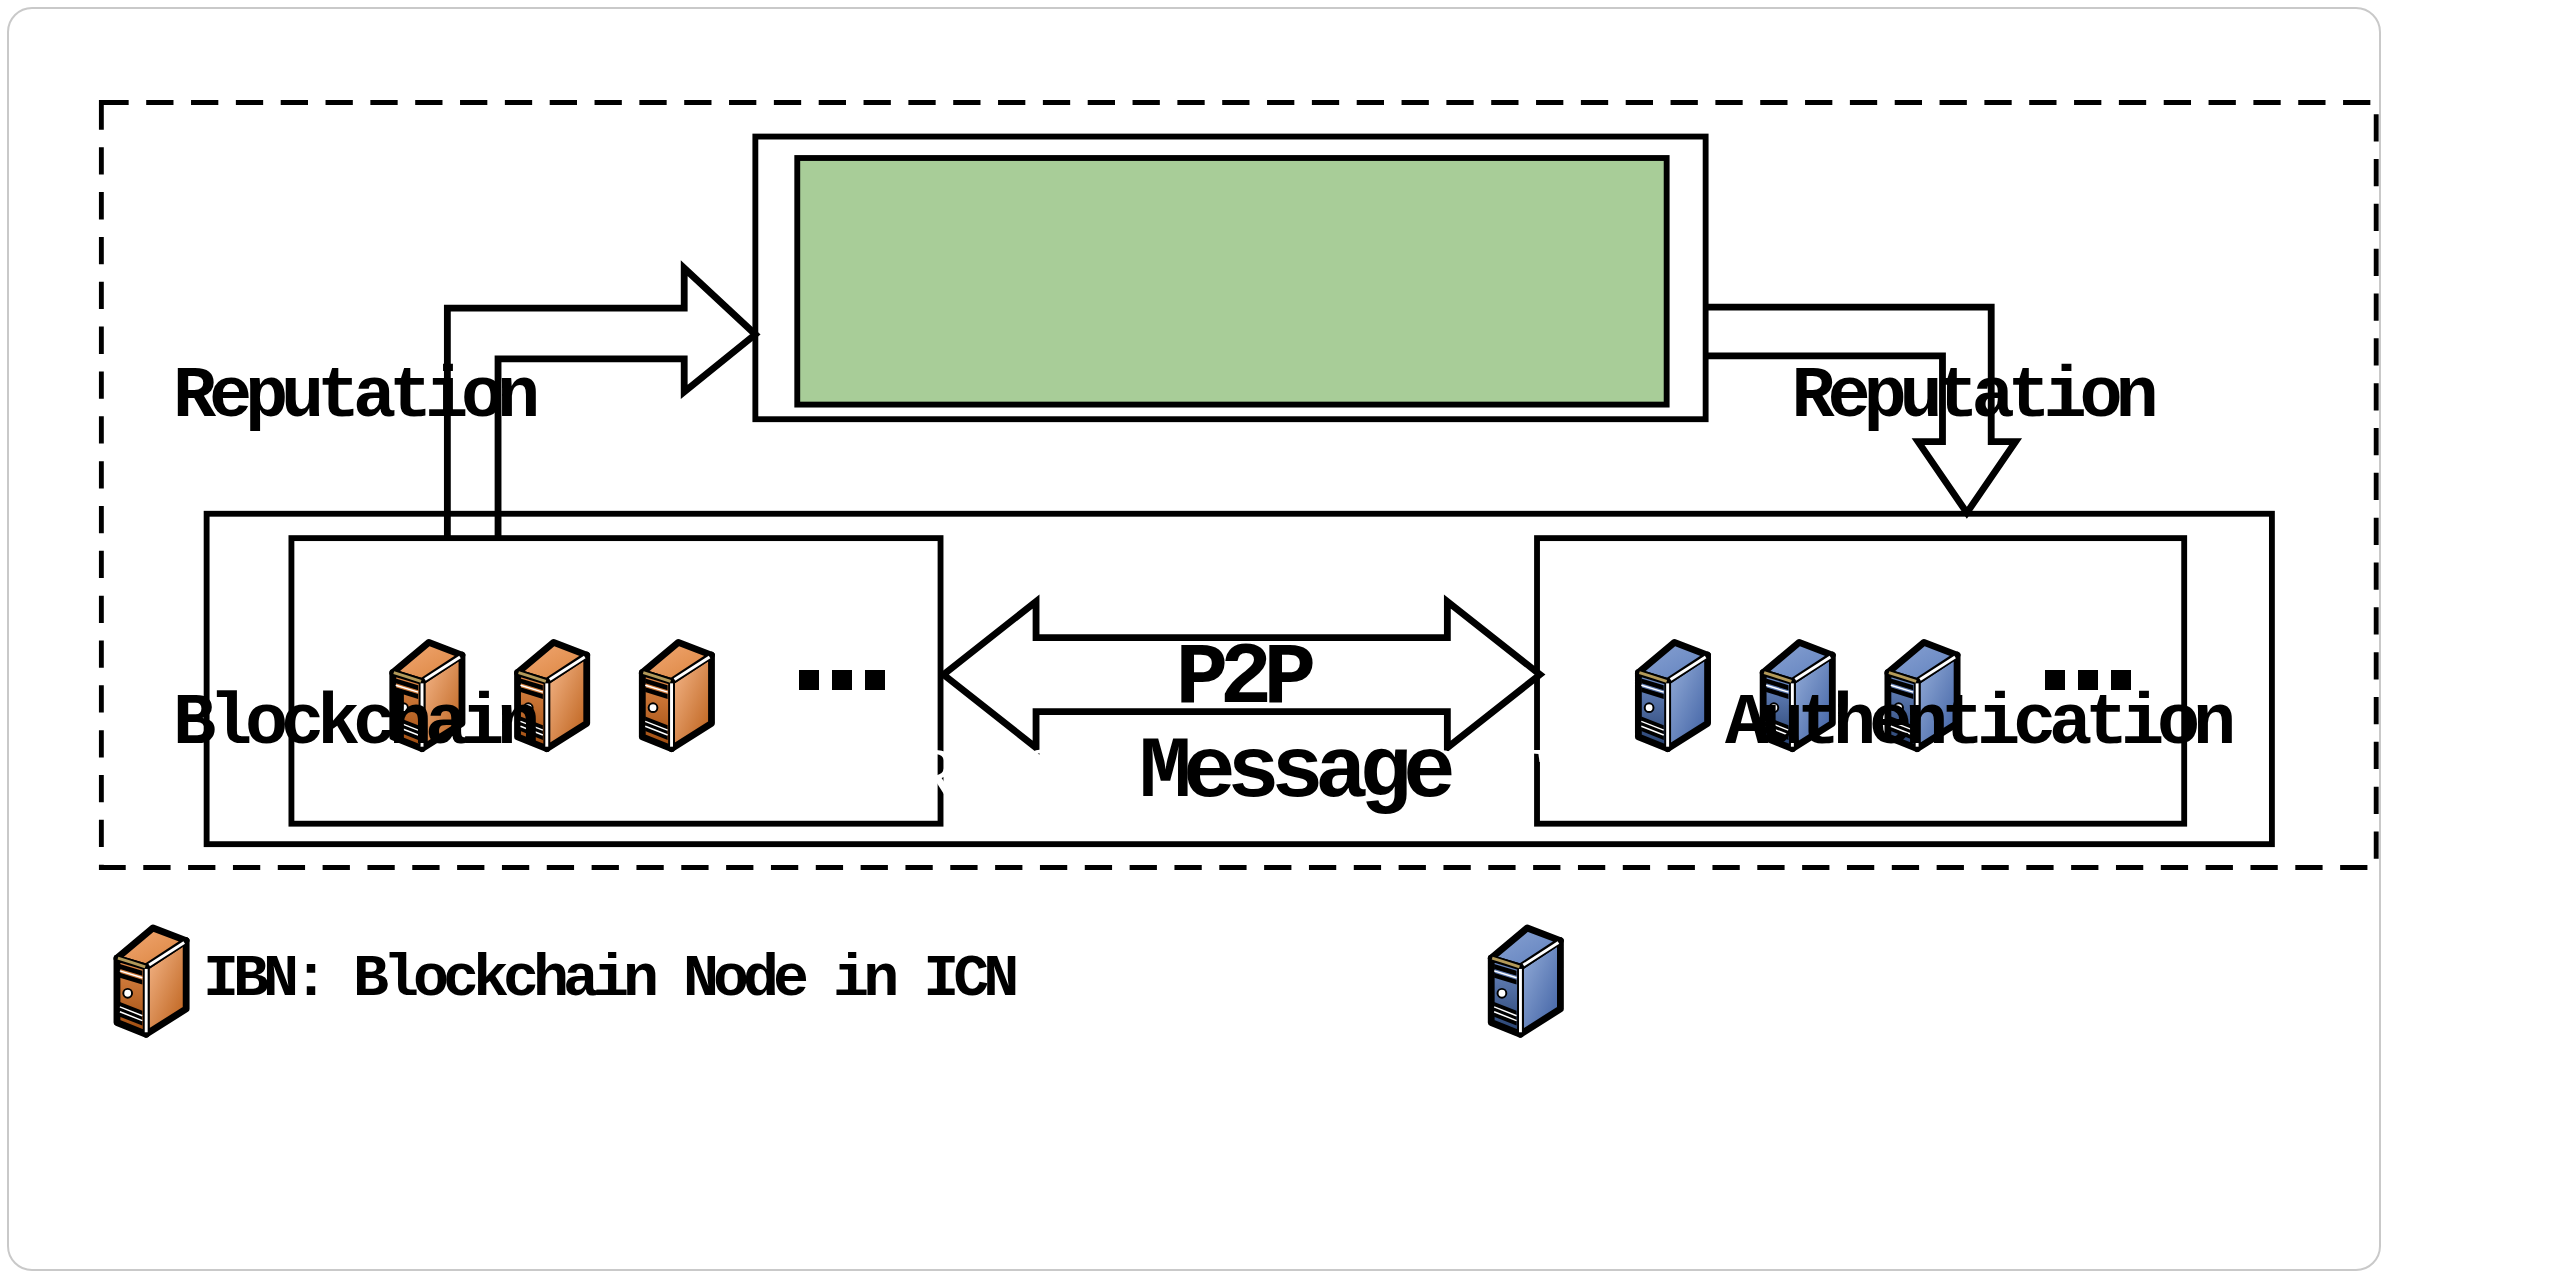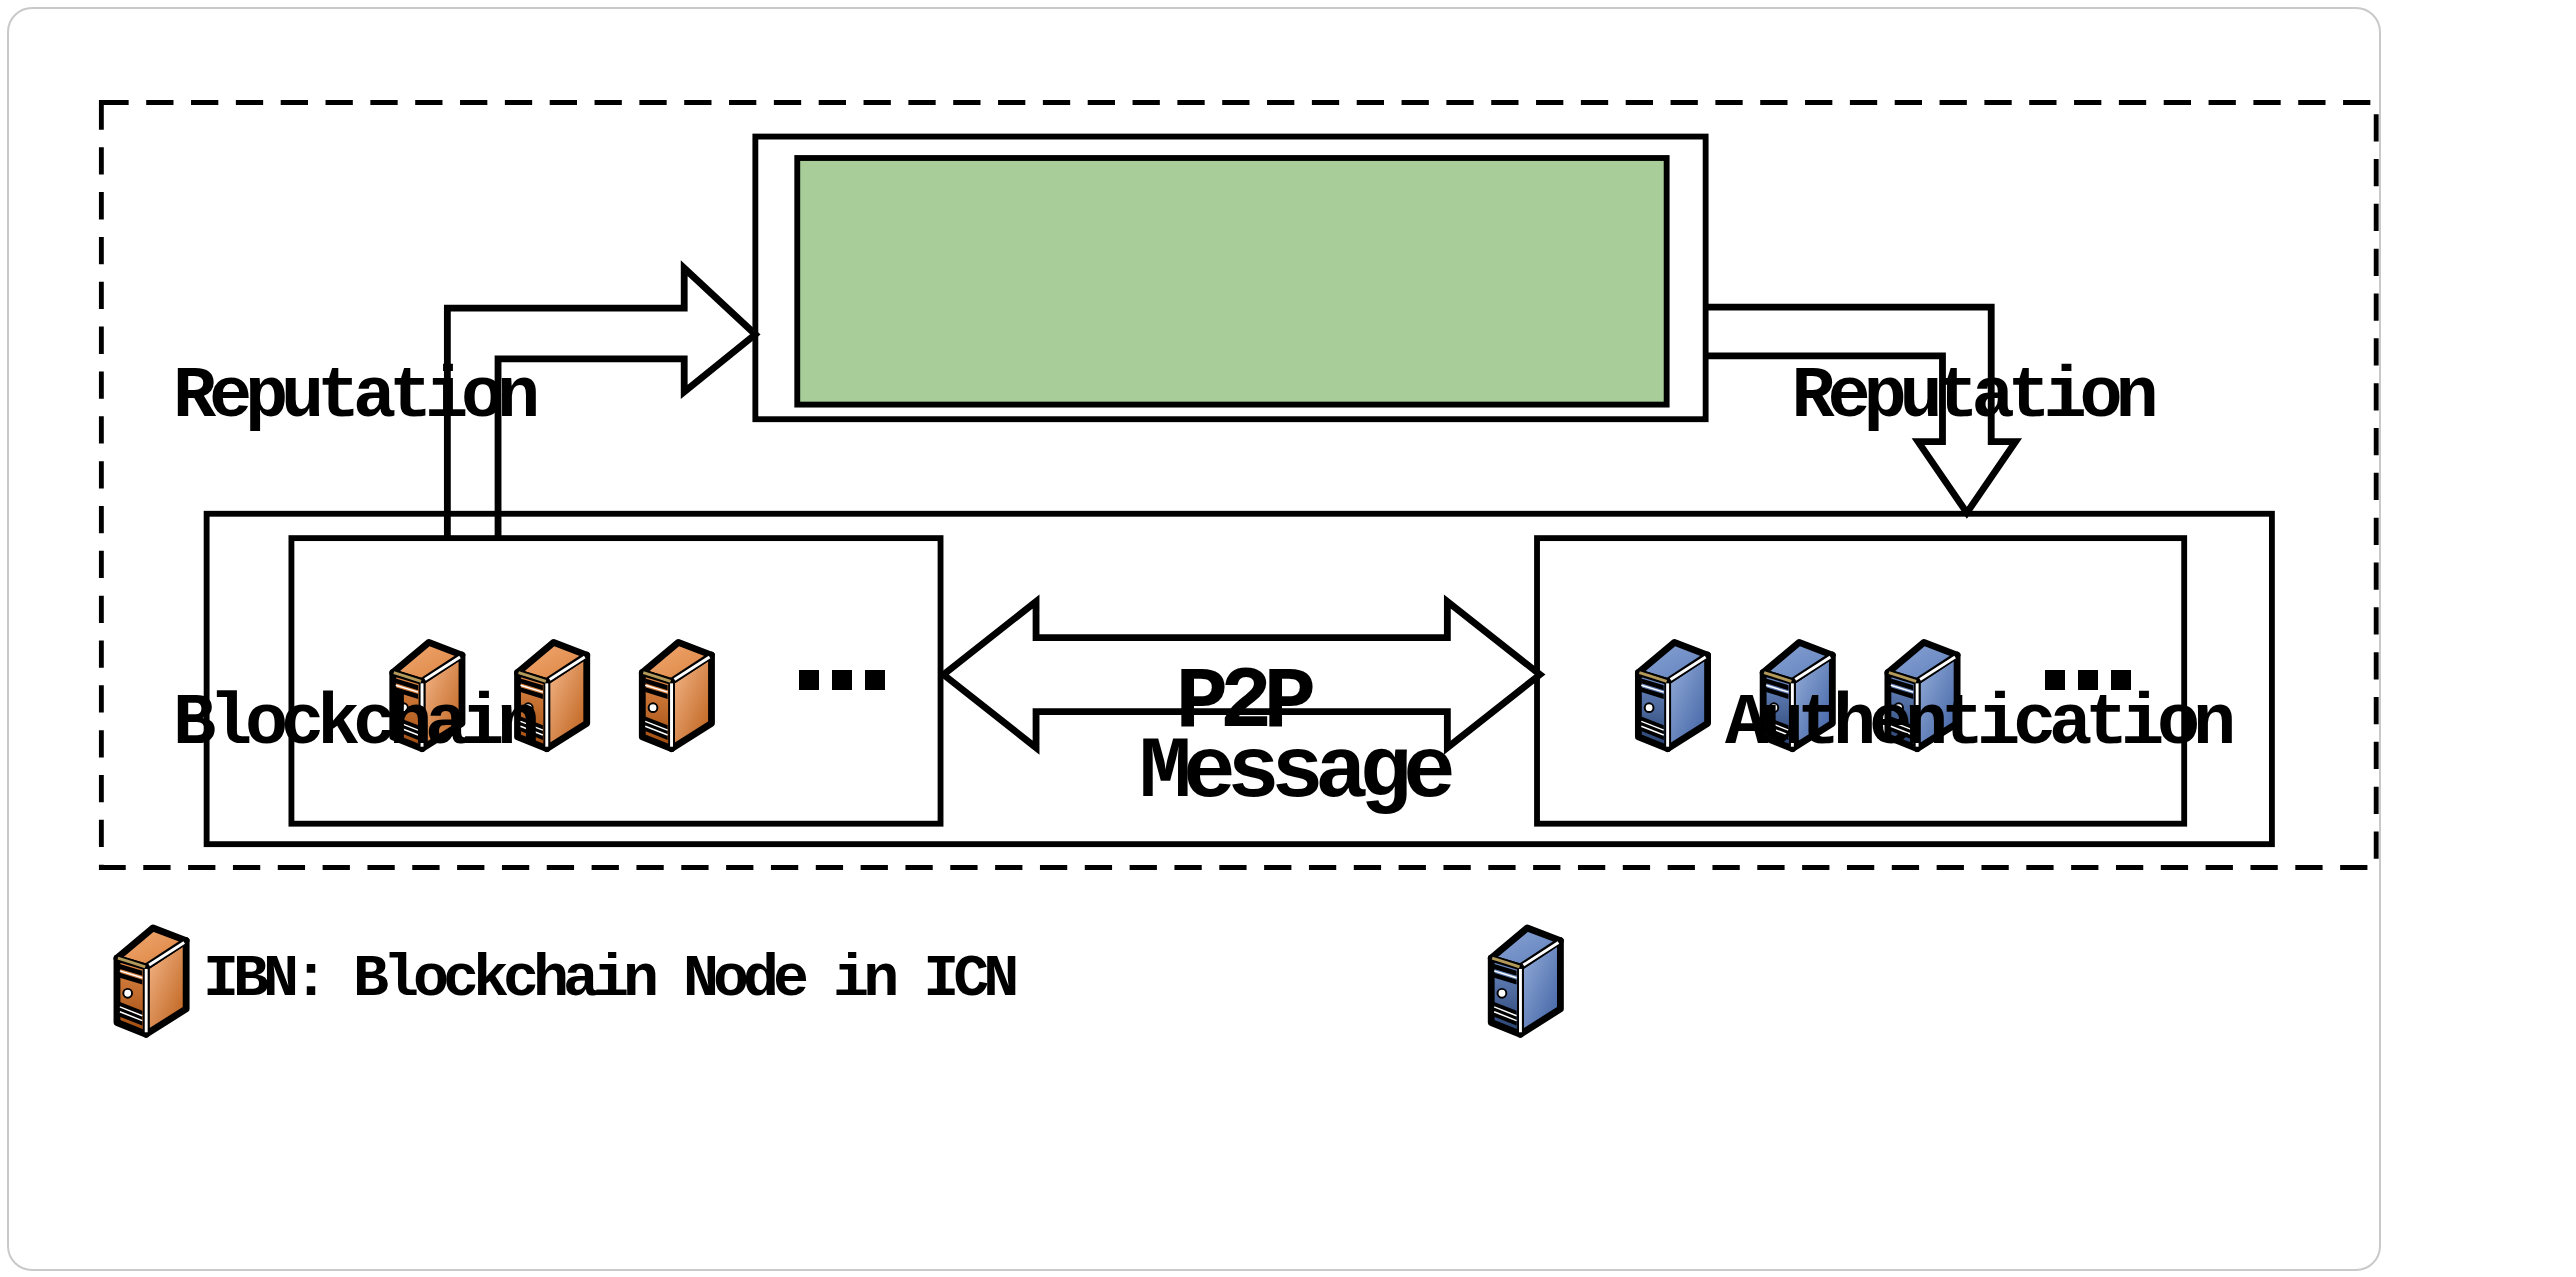--- a/index.html
+++ b/index.html
@@ -8,21 +8,21 @@
   .frame{position:absolute;left:6.8px;top:6.8px;right:6.8px;bottom:6.8px;border:2.9px solid #c9c9c9;
          border-radius:25px;pointer-events:none;}
   svg.layer{position:absolute;left:0;top:0;}
   .txt{position:absolute;color:#000;}
   .mono{font-family:"Liberation Mono","DejaVu Sans Mono",monospace;font-weight:bold;letter-spacing:-0.1em;}
   .label-left{left:173px;top:125px;font-size:72px;line-height:109px;white-space:pre;}
   .label-right{left:1725px;top:125px;width:493px;font-size:72px;line-height:109px;text-align:center;white-space:pre;}
   .ta-text{left:797px;top:181px;width:869px;text-align:center;color:#ffffff;
            font-family:"Liberation Serif","DejaVu Serif",serif;font-weight:normal;
            font-size:78px;line-height:108px;letter-spacing:1.9px;white-space:pre;}
-  .p2p{left:1036px;top:635px;width:411px;text-align:center;font-size:88px;line-height:88px;margin-top:24px;}
+  .p2p{left:1036px;top:635px;width:411px;text-align:center;font-size:88px;line-height:88px;}
   .message{left:1036px;top:729px;width:411px;text-align:right;font-size:88px;line-height:88px;}
   .legend-text{top:934px;font-size:60px;line-height:90px;white-space:pre;}
   .lg1{left:203px;}
   .lg2{left:1595px;}
   .dots{position:absolute;display:flex;gap:13.6px;}
   .dots span{display:block;width:19.5px;height:19.5px;background:#000;}
   .dots-left{left:799px;top:670px;}
   .dots-right{left:2045px;top:670px;}
 </style>
 </head>
@@ -179,20 +179,21 @@
     <div>Reputation</div>
     <div>Blockchain</div>
   </div>
 
   <div class="txt mono label-right">
     <div>Reputation</div>
     <div>Authentication</div>
   </div>
 
   <div class="txt ta-text">
+    <div>THIRD-PARTY</div>
     <div>TRUST AUTHORITY</div>
   </div>
 
   <div class="txt mono p2p">P2P</div>
   <div class="txt mono message">Message</div>
 
   <div class="txt mono legend-text lg1">IBN: Blockchain Node in ICN</div>
 
   <div class="frame"></div>
 </div>

